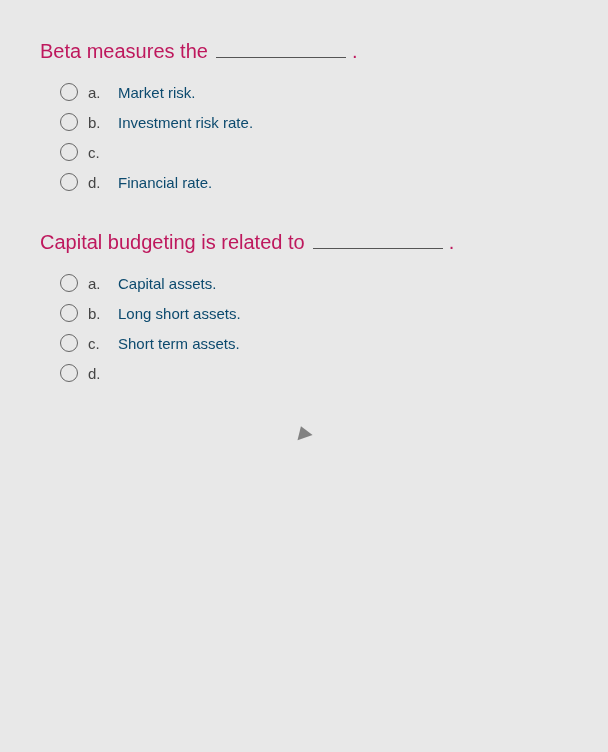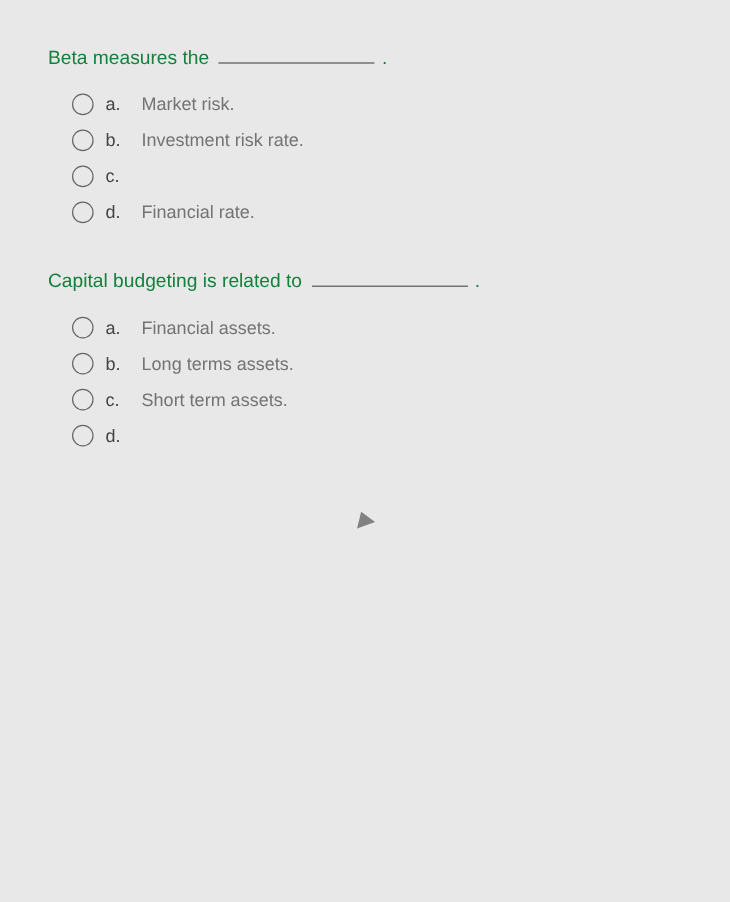--- a/index.html
+++ b/index.html
@@ -24,22 +24,22 @@
       background-color: #e8e8e8;
       padding: 40px 40px;
       position: relative;
     }
 
     .question-block {
       margin-bottom: 40px;
     }
 
     .question-text {
-      font-size: 16px;
-      color: #15803d;
+      font-size: 20px;
+      color: #be185d;
       margin-bottom: 20px;
       display: flex;
       align-items: baseline;
       gap: 4px;
     }
 
     .question-text .blank {
       display: inline-block;
       border-bottom: 1px solid #555;
       width: 130px;
@@ -72,21 +72,21 @@
     }
 
     .option-label {
       font-size: 15px;
       color: #444;
       min-width: 20px;
     }
 
     .option-text {
       font-size: 15px;
-      color: #737373;
+      color: #0c4a6e;
     }
 
     .cursor-arrow {
       position: absolute;
       top: 426px;
       left: 295px;
       width: 0;
       height: 0;
       border-left: 8px solid transparent;
       border-right: 8px solid transparent;
@@ -132,26 +132,26 @@
   <div class="question-block">
     <div class="question-text">
       <span>Capital budgeting is related to</span>
       <span class="blank"></span>
         <span>.</span>
     </div>
     <div class="options">
       <div class="option">
         <span class="radio-circle"></span>
         <span class="option-label">a.</span>
-        <span class="option-text">Financial assets.</span>
+        <span class="option-text">Capital assets.</span>
       </div>
       <div class="option">
         <span class="radio-circle"></span>
         <span class="option-label">b.</span>
-        <span class="option-text">Long terms assets.</span>
+        <span class="option-text">Long short assets.</span>
       </div>
       <div class="option">
         <span class="radio-circle"></span>
         <span class="option-label">c.</span>
         <span class="option-text">Short term assets.</span>
       </div>
       <div class="option">
         <span class="radio-circle"></span>
         <span class="option-label">d.</span>
       </div>

